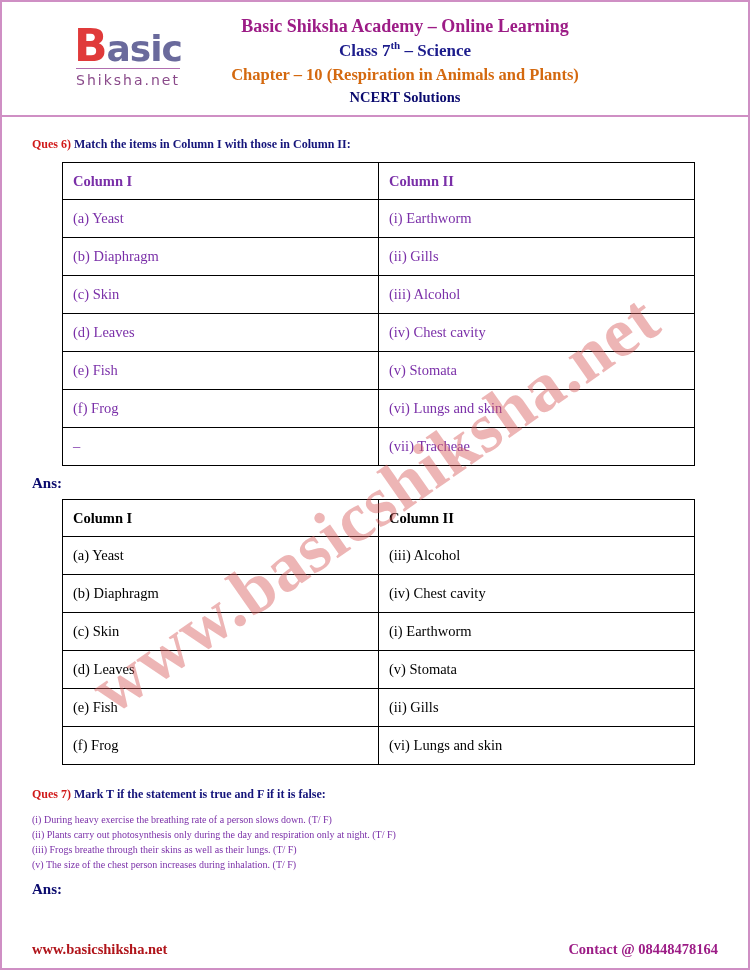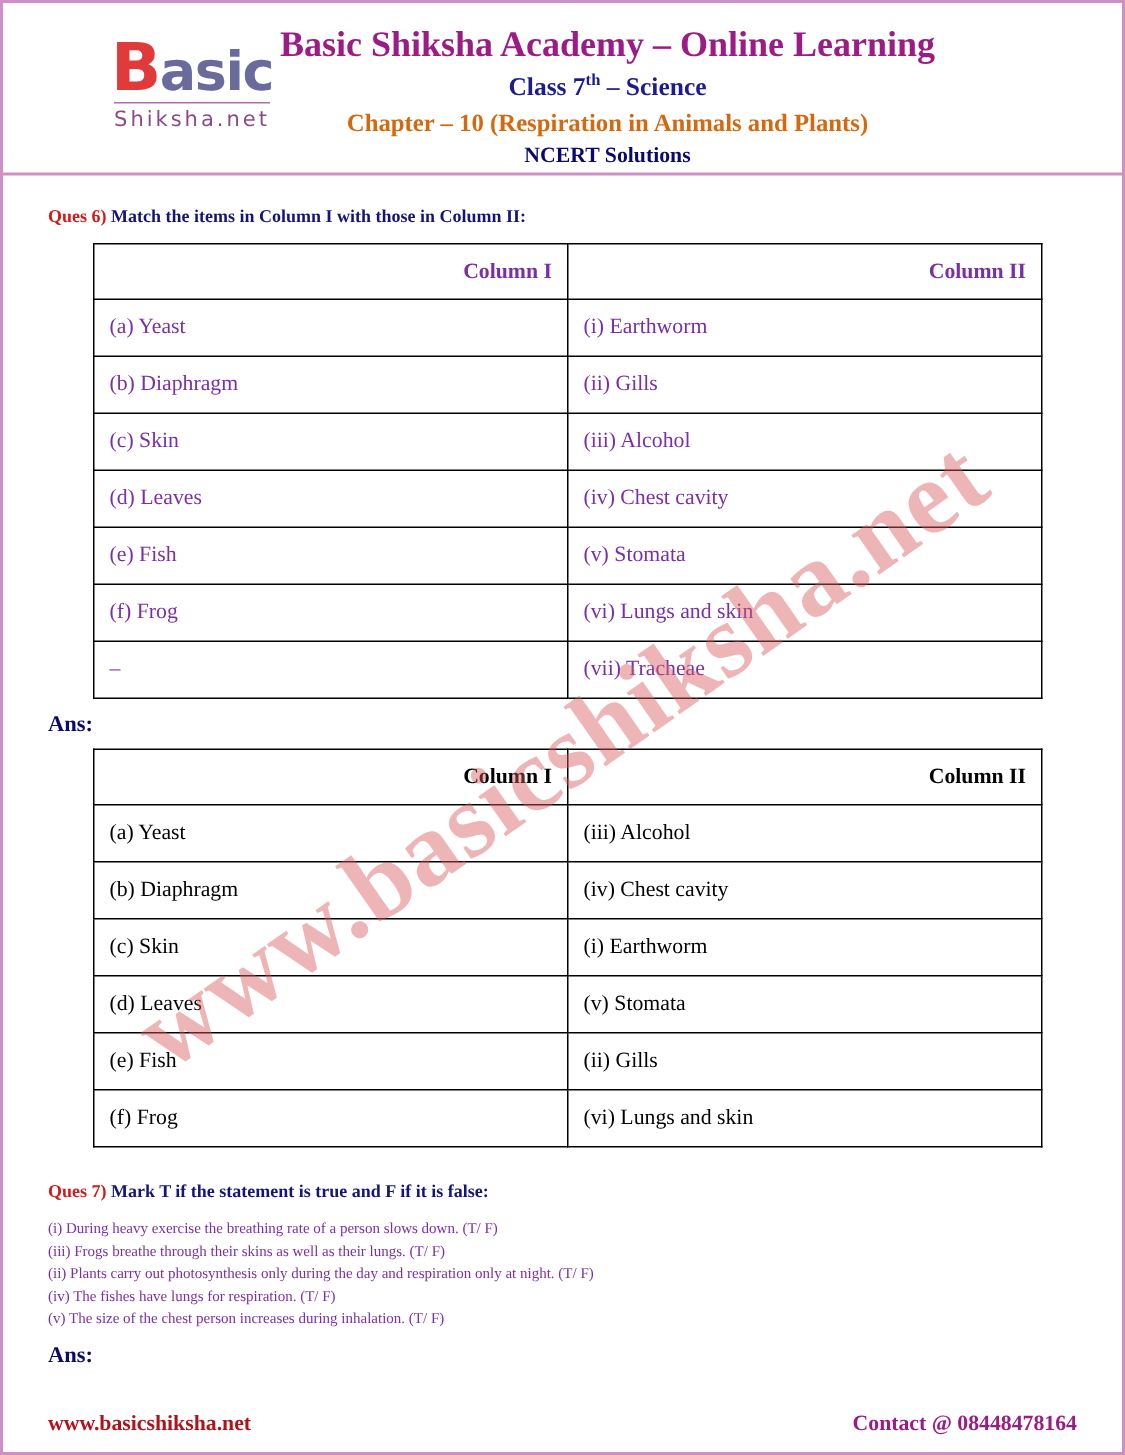--- a/index.html
+++ b/index.html
@@ -59,21 +59,21 @@
     display: inline-block;
   }
   .header-titles {
     text-align: center;
     padding-left: 60px;
     padding-top: 4px;
   }
   .title-1 {
     color: #9c1c86;
     font-weight: bold;
-    font-size: 24px;
+    font-size: 18px;
     line-height: 1.35;
   }
   .title-2 {
     color: #1c1c8c;
     font-weight: bold;
     font-size: 17px;
     line-height: 1.4;
   }
   .title-3 {
     color: #d4690f;
@@ -109,21 +109,21 @@
     table-layout: fixed;
   }
   table.match td, table.match th {
     border: 1px solid #000000;
     height: 33px;
     padding: 2px 10px;
     font-size: 14.5px;
     vertical-align: middle;
   }
   table.match th {
-    text-align: right;
+    text-align: left;
     font-weight: bold;
     height: 32px;
   }
   .q-table th { color: #7a2fa8; }
   .q-table td { color: #7a2fa8; }
   .a-table th { color: #000000; }
   .a-table td { color: #000000; }
 
   .ans-label {
     color: #0a0a6e;
@@ -268,23 +268,22 @@
     </tbody>
       </table>
 
     <div class="ques-line ques7">
       <span class="ques-label">Ques 7)</span>
       <span class="ques-text">Mark T if the statement is true and F if it is false:</span>
     </div>
 
     <div class="stmt-list">
       <div class="stmt">(i) During  heavy  exercise  the breathing  rate of a person slows down. (T/ F)</div>
+      <div class="stmt">(ii) Plants carry out photosynthesis only during the day and respiration  only at night. (T/ F)</div>
       <div class="stmt">(iii) Frogs breathe through their skins as well as their lungs. (T/ F)</div>
-      <div class="stmt">(ii) Plants carry out photosynthesis only during the day and respiration  only at night. (T/ F)</div>
-      <div class="stmt">(iv) The fishes have lungs for respiration.  (T/ F)</div>
       <div class="stmt">(v) The size of the chest person increases during inhalation.  (T/ F)</div>
     </div>
 
     <div class="ans-label">Ans:</div>
   </div>
 
   <div class="watermark">www.basicshiksha.net</div>
 
   <div class="footer">
     <span class="footer-left">www.basicshiksha.net</span>

